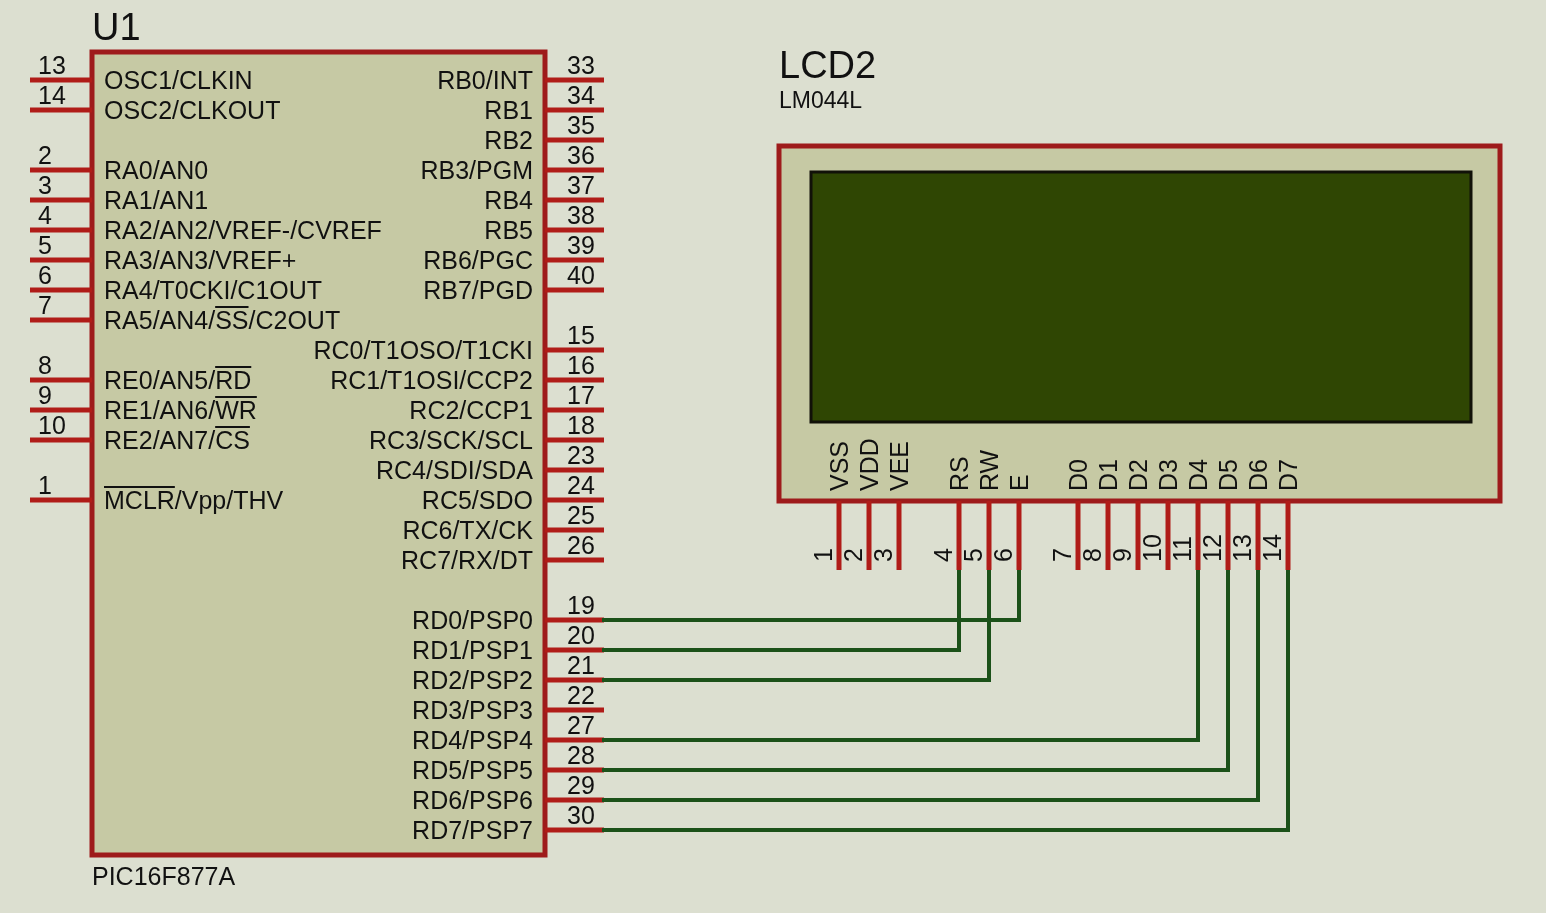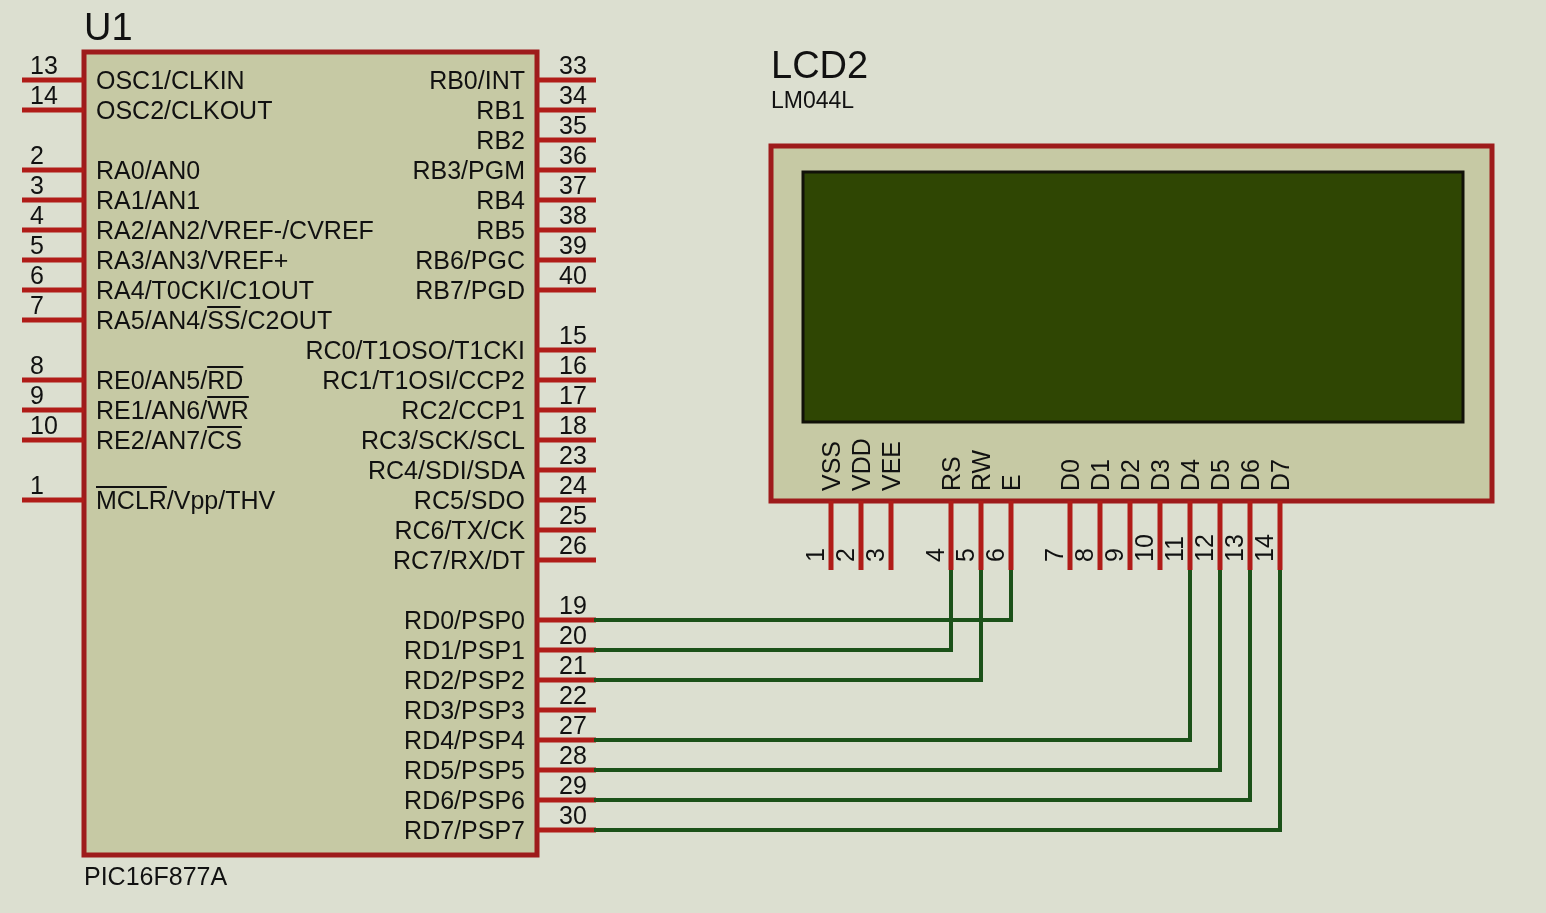--- a/index.html
+++ b/index.html
@@ -3,21 +3,21 @@
 <meta charset="utf-8">
 <style>
   html, body { margin:0; padding:0; }
   body {
     width:1546px; height:913px;
     background:#dcdfd0;
     font-family:"Liberation Sans", sans-serif;
     overflow:hidden;
     position:relative;
   }
-  #stage { position:absolute; left:0; top:0; width:1286px; height:913px; }
+  #stage { position:absolute; left:8px; top:0; width:1286px; height:913px; }
   svg { position:absolute; left:0; top:0; }
 
   .lbl { font-family:"Liberation Sans", sans-serif; fill:#111; }
   .pinname { font-size:25px; }
   .pinnum  { font-size:25px; }
   .reftitle{ font-size:38px; }
   .refsub  { font-size:23px; }
   .devname { font-size:25px; }
   .lcdpin  { font-size:25px; }
   .lcdnum  { font-size:25px; }

